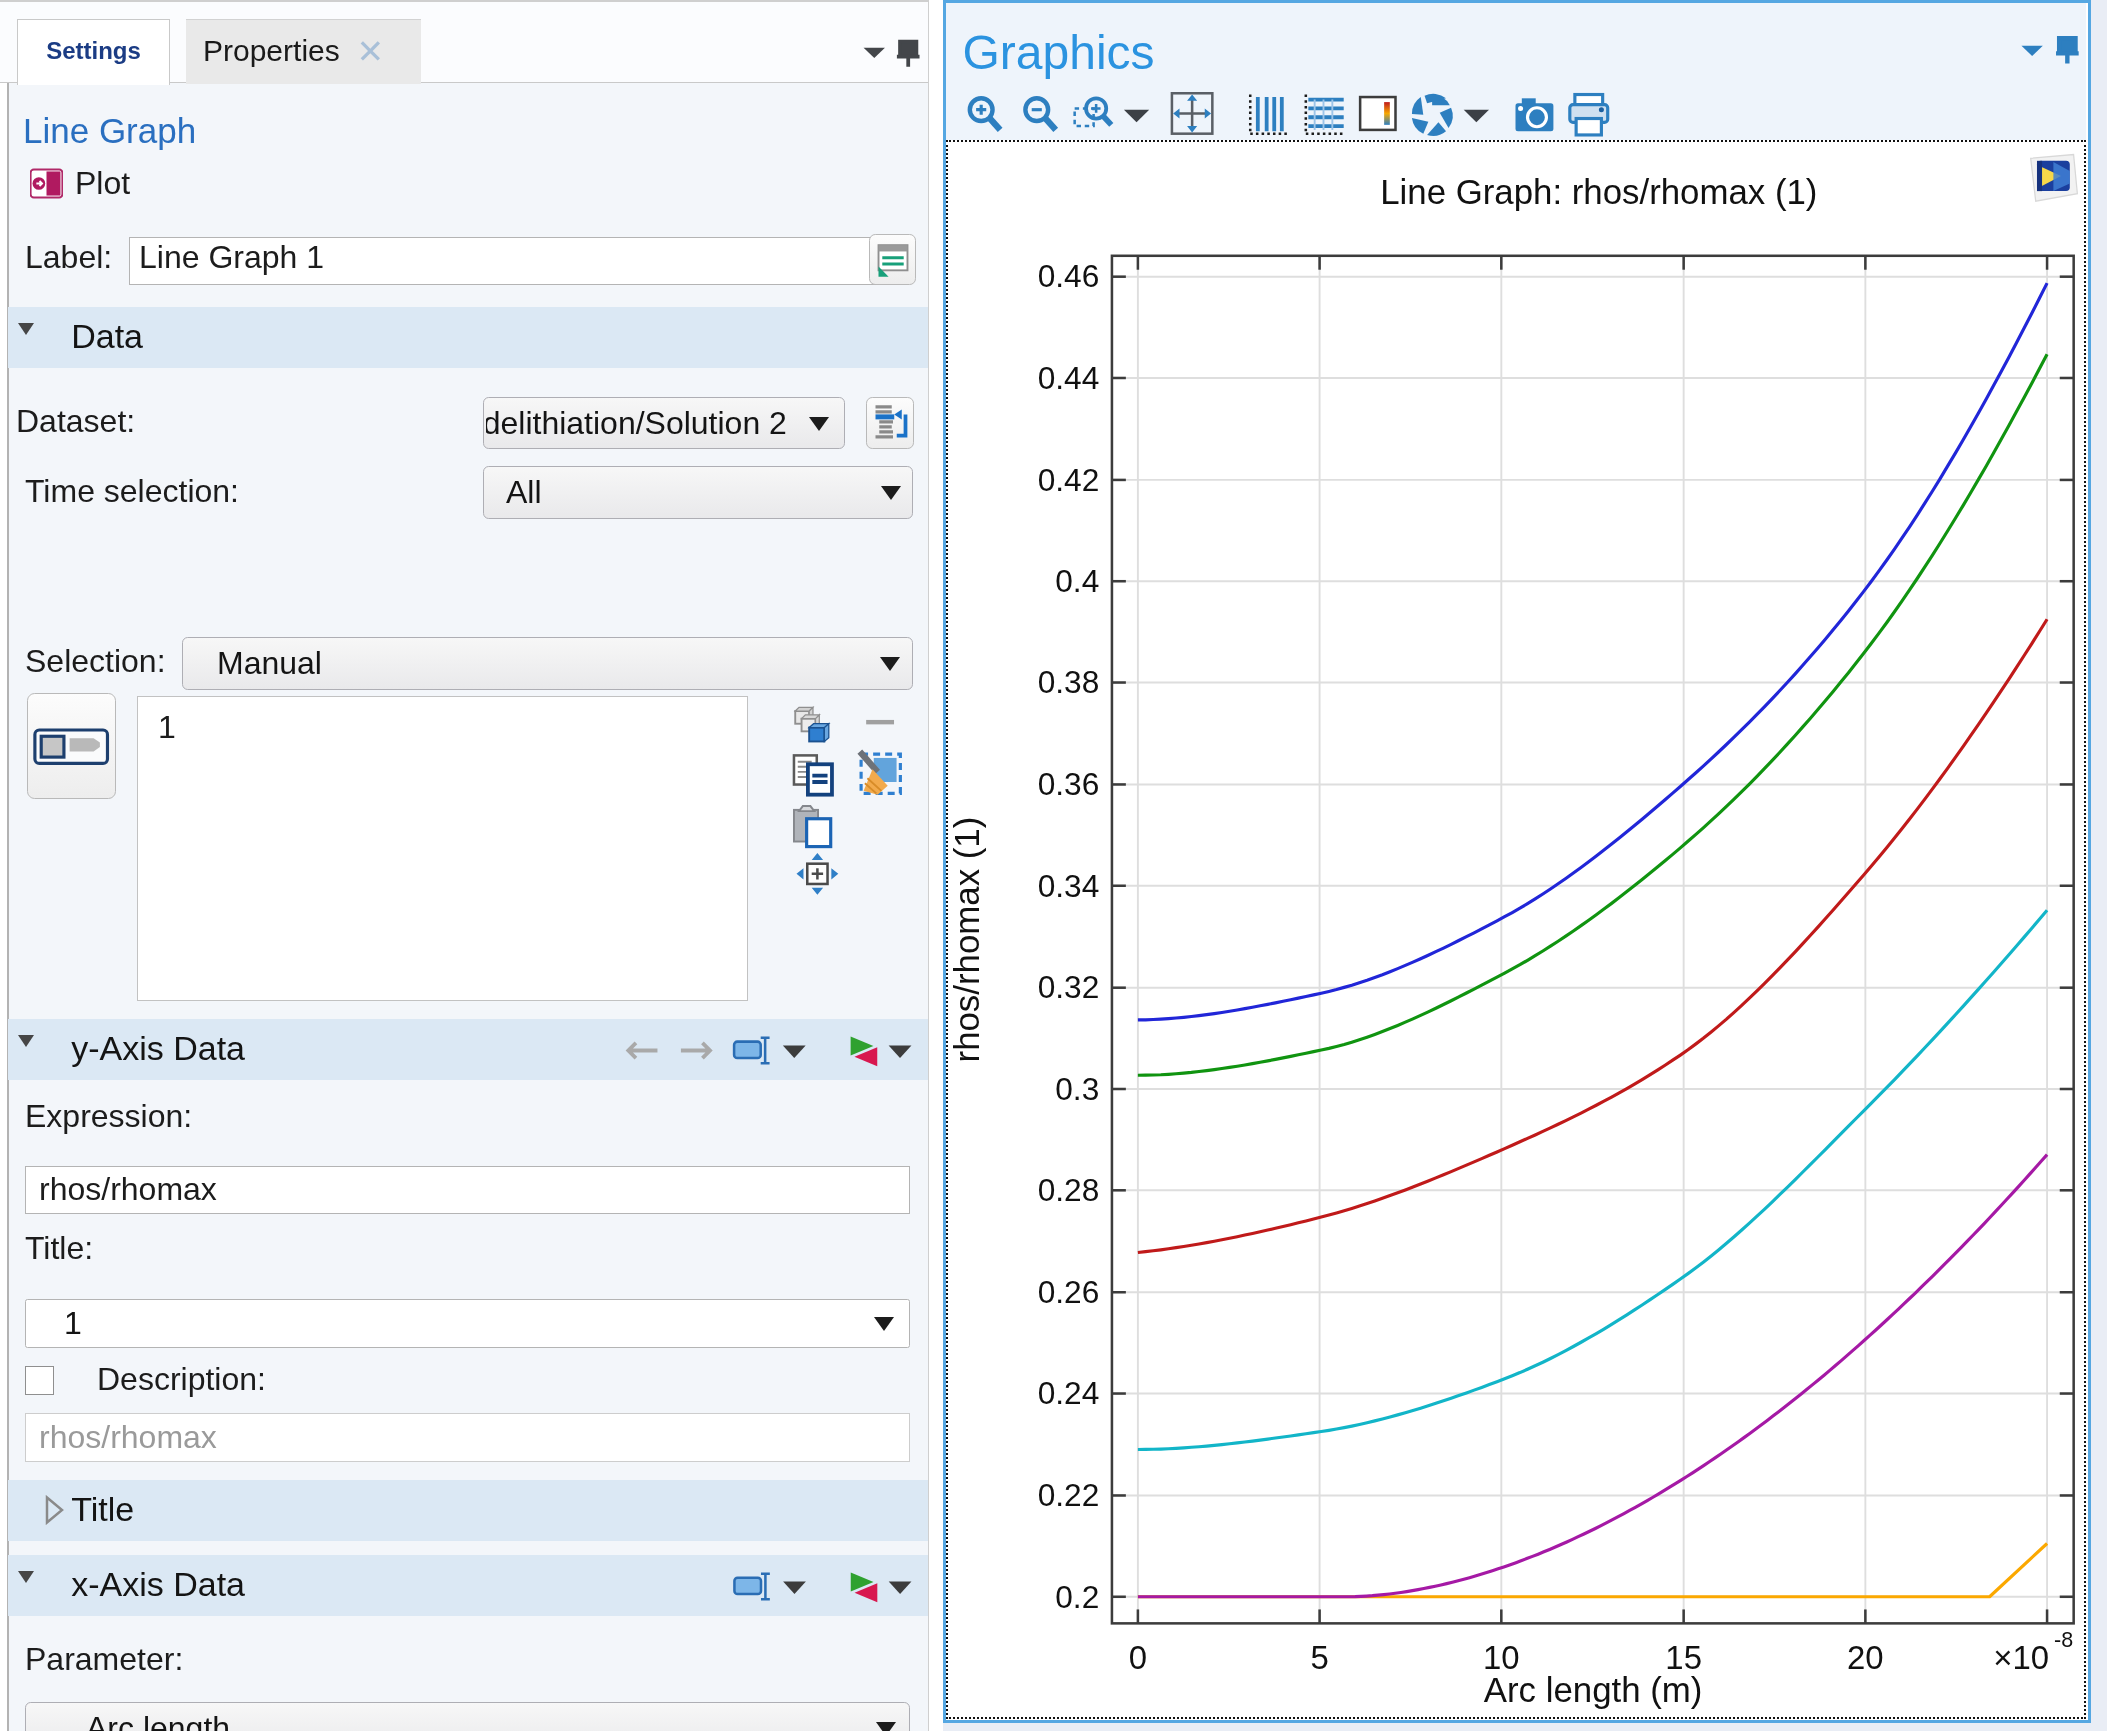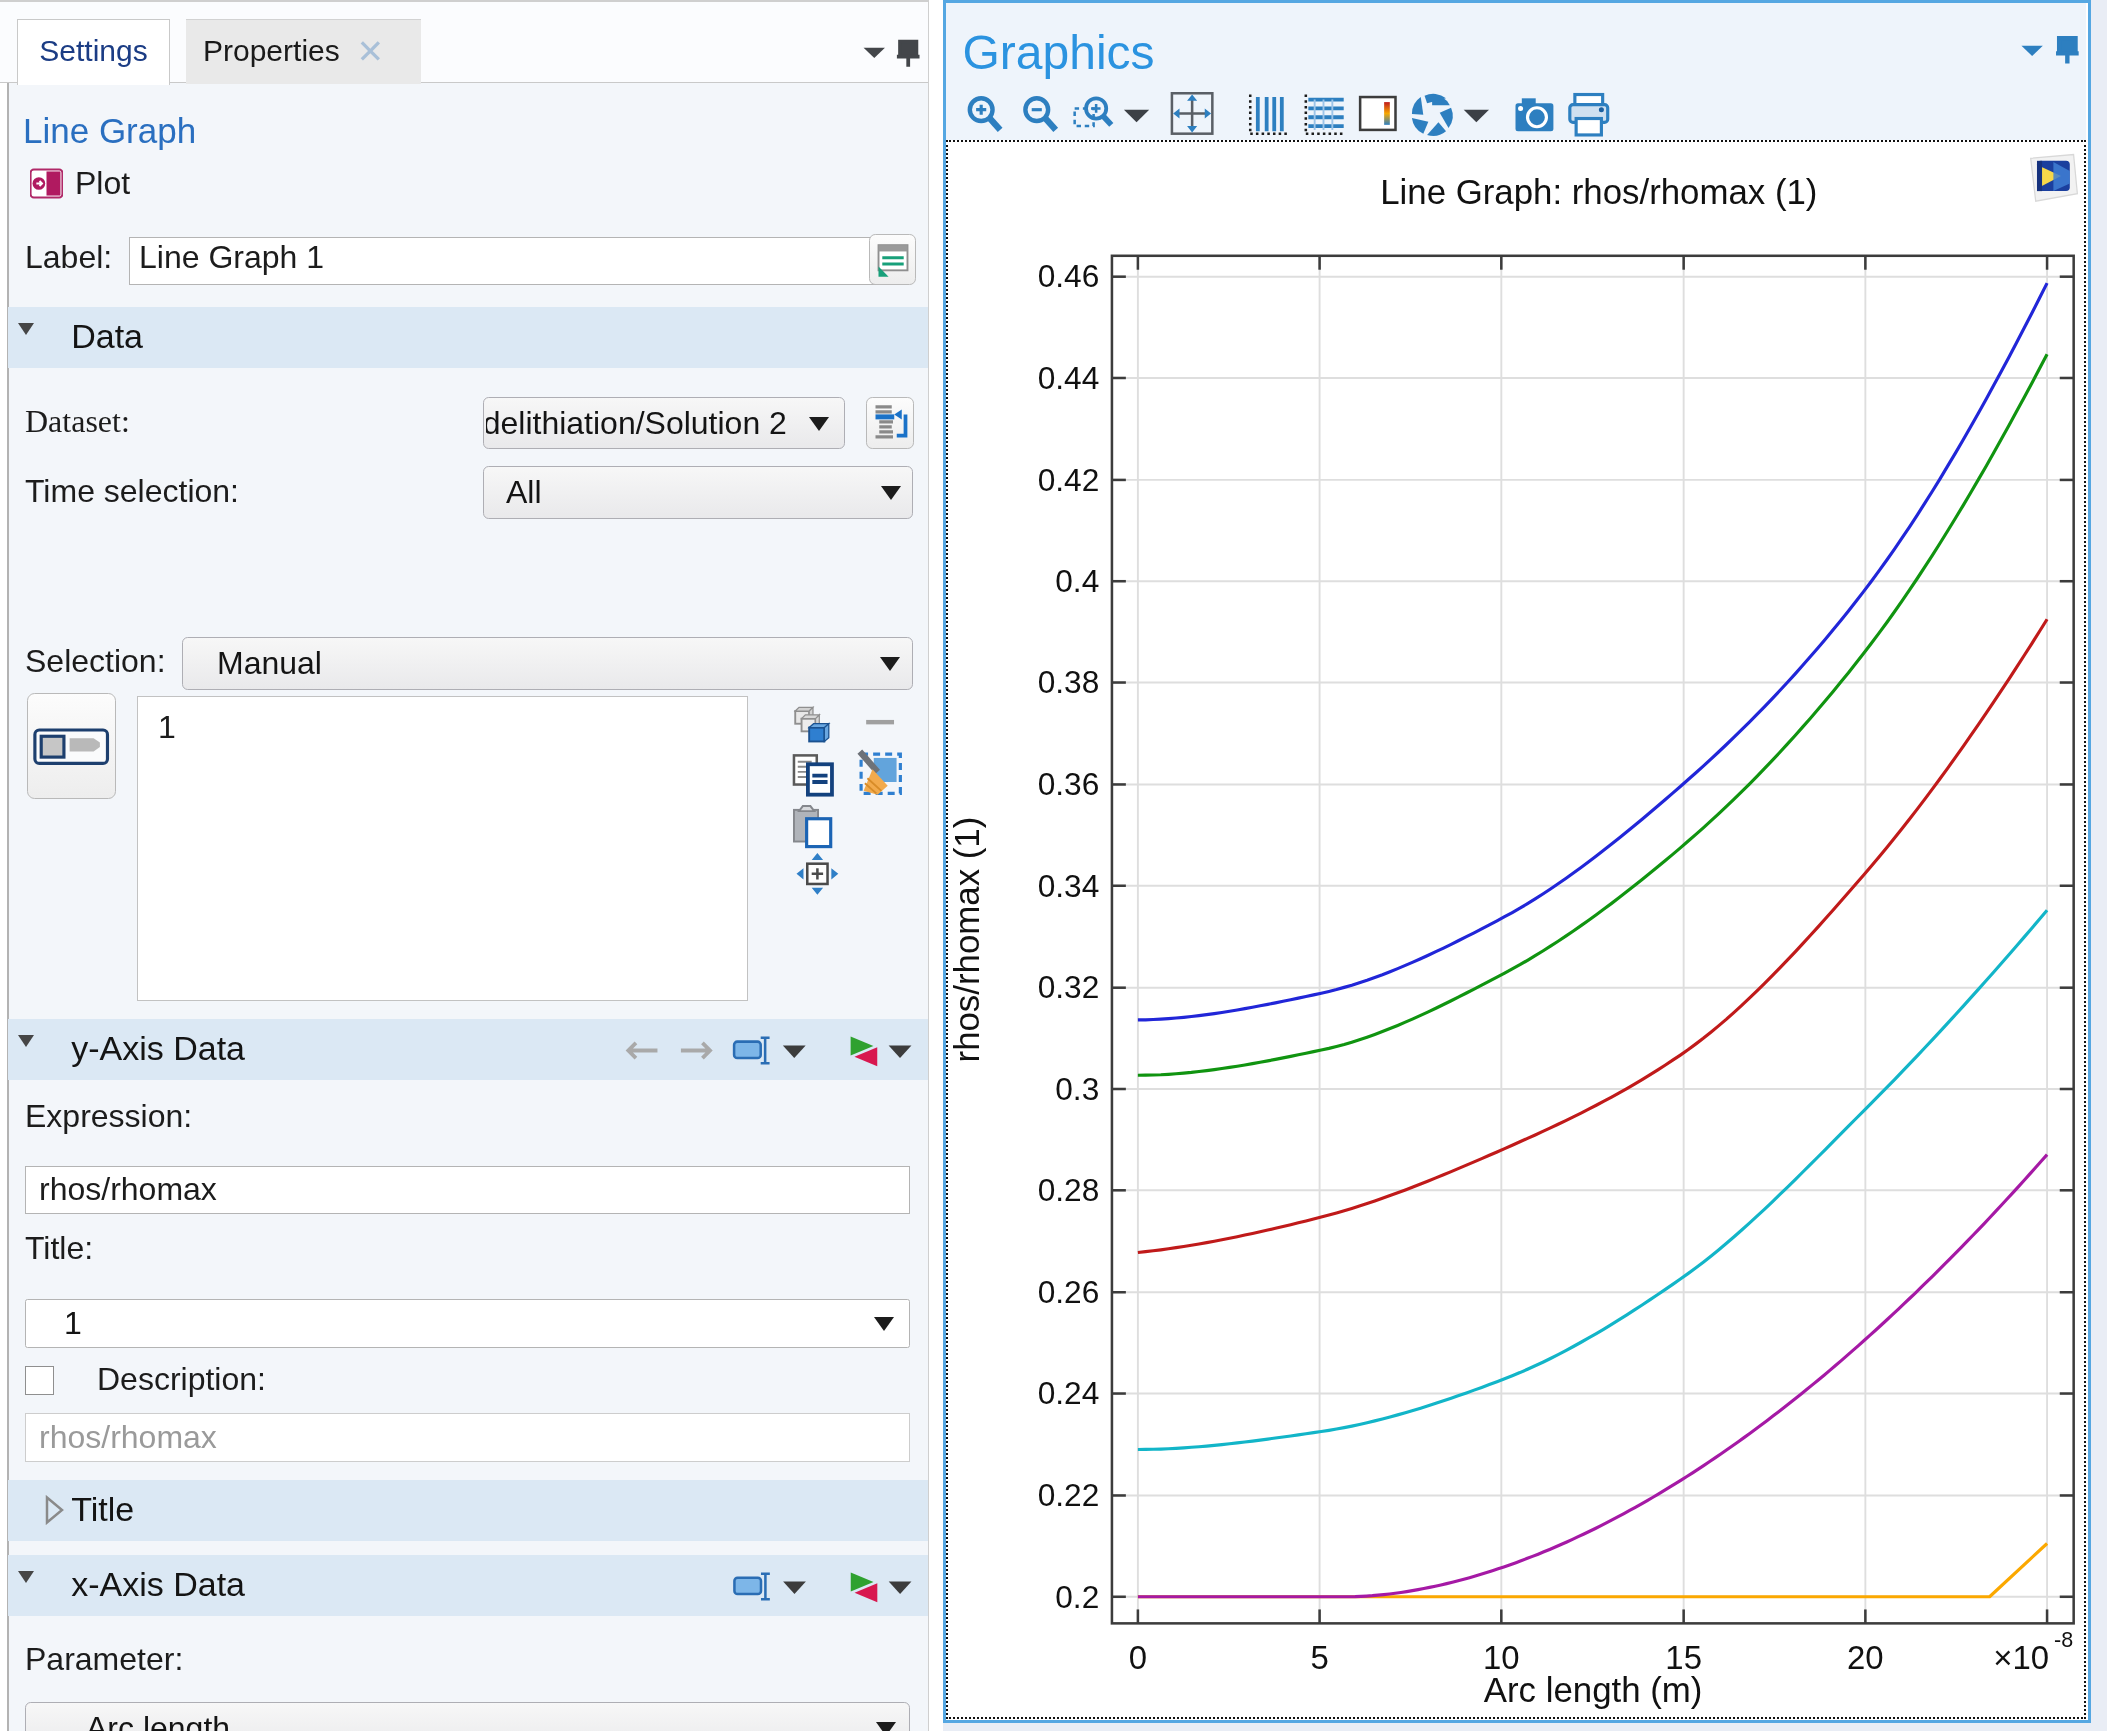--- a/index.html
+++ b/index.html
@@ -18,21 +18,21 @@
 <body>
 
 <div class="abs" style="left:0;top:0;width:928px;height:1731px;background:#f3f6fa;border-top:2.5px solid #cfcfcf;">
   <div class="abs" style="left:0;top:0;width:7px;height:1731px;background:#fff;"></div>
   <div class="abs" style="left:7px;top:0;width:1.9px;height:1731px;background:#b3b3b3;"></div>
 
   <div class="abs" style="left:0;top:0;width:928px;height:81px;background:#fbfcfe;border-bottom:1.9px solid #c9c9c9;"></div>
   <div class="abs" style="left:186px;top:16.5px;width:235px;height:65px;background:#e9e9e9;border-top:1.9px solid #d2d2d2;"></div>
   <div class="abs" style="left:203px;top:16.5px;width:209px;height:65px;font-size:30px;color:#1a1a1a;display:flex;align-items:center;">Properties&nbsp;&nbsp;<span style="color:#a9c0d8;font-size:33px;">✕</span></div>
   <div class="abs" style="left:17px;top:16.5px;width:153px;height:66px;background:#fff;border:1.9px solid #c9c9c9;border-bottom:none;"></div>
-  <div class="abs" style="left:17px;top:16.5px;width:153px;height:65px;font-size:30px;color:#1b3c84;display:flex;align-items:center;justify-content:center;">Settings</div>
+  <div class="abs" style="left:17px;top:16.5px;width:153px;height:65px;font-size:24px;color:#1b3c84;display:flex;align-items:center;justify-content:center;font-weight:bold;">Settings</div>
 
   <svg class="abs" style="left:861px;top:32px;" width="63" height="44" viewBox="0 0 100 70">
     <path d="M4 22 L38 22 L21 38 Z" fill="#43464a"></path>
     <path d="M62 12 h26 v24 h-26 z M57 36 h36 M75 36 v16" stroke="#43464a" stroke-width="6" fill="#43464a"></path>
   </svg>
 
   <div class="abs" style="left:23px;top:109px;font-size:35px;color:#2a6fc0;">Line Graph</div>
 
   <svg class="abs" style="left:30px;top:165px;" width="33" height="33" viewBox="0 0 52 52">
     <rect x="1" y="4" width="50" height="44" rx="5" fill="#fff" stroke="#b02968" stroke-width="3"></rect>
@@ -51,21 +51,21 @@
     <rect x="4" y="8" width="46" height="10" fill="#9a9a9a"></rect>
     <path d="M10 28 h34 M10 38 h34" stroke="#18a07a" stroke-width="5"></path>
     <path d="M4 58 L4 42 L20 58 Z" fill="#18a07a"></path>
   </svg>
 
   <div class="band" style="top:305px;">
       <div class="tri"></div>
       <div class="txt">Data</div>
     </div>
 
-  <div class="abs lbl" style="left:25px;top:401px;font-family:Liberation Serif, serif;">Dataset:</div>
+  <div class="abs lbl" style="left:16px;top:401px;">Dataset:</div>
   <div class="combo" style="left:483px;top:395px;width:362px;height:52px;">
       <div class="ct" style="left:1.9px;width:301px;justify-content:flex-end;">1cycle-delithiation/Solution 2</div>
     </div>
   <div class="car" style="left:809px;top:415px;"></div>
   <div class="icbtn" style="left:866px;top:395px;width:48px;height:52px;"></div>
   <svg class="abs" style="left:873px;top:401px;" width="35" height="39" viewBox="0 0 56 62">
     <path d="M4 6 h26 M4 14 h26" stroke="#8a8a8a" stroke-width="5"></path>
     <path d="M4 22 h30" stroke="#1a72c8" stroke-width="8"></path>
     <path d="M10 30 h22 M10 38 h20 M10 46 h22 M4 54 h28" stroke="#8a8a8a" stroke-width="5"></path>
     <path d="M52 18 v34 h-14" fill="none" stroke="#1a72c8" stroke-width="6"></path>

